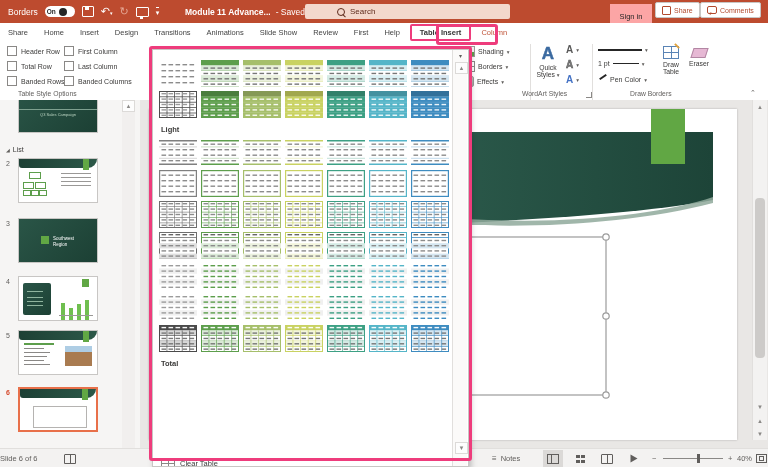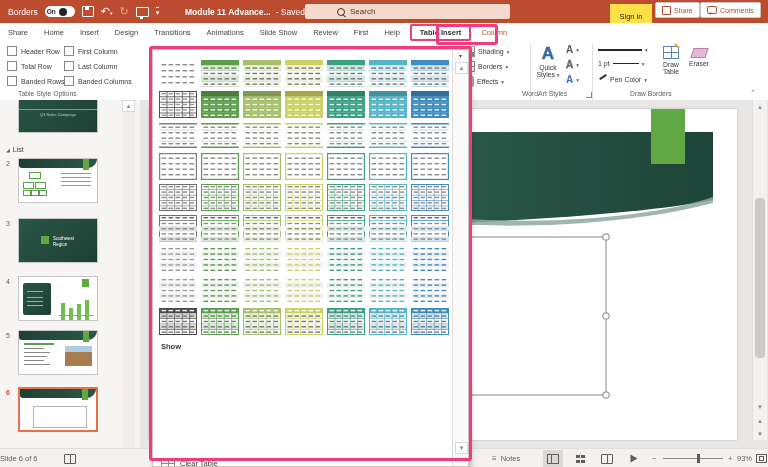--- a/index.html
+++ b/index.html
@@ -22,21 +22,21 @@
   .monitor-ic{width:11px;height:8px;border:1px solid #fff;border-radius:1px;position:relative}
   .monitor-ic:after{content:"";position:absolute;left:3px;bottom:-3px;width:3px;height:2px;background:#fff}
   .qat-chev{font-size:7px;border-top:1px solid #fff;padding-top:1px}
   .tb-title{left:185px;top:0;height:23px;display:flex;align-items:center;gap:5px;color:#fff}
   .tb-title .t1{font-size:8.5px;font-weight:bold}
   .tb-title .t2{font-size:8.5px}
   .searchbox{left:305px;top:4px;width:205px;height:15px;background:#f3d8cc;border-radius:2px;display:flex;align-items:center;gap:5px;padding-left:32px;box-sizing:border-box}
   .mag{width:6px;height:6px;border:1.2px solid #5f2b1c;border-radius:50%;position:relative}
   .mag:after{content:"";position:absolute;left:5px;top:5px;width:4px;height:1.2px;background:#5f2b1c;transform:rotate(45deg);transform-origin:0 0}
   .search-txt{font-size:8px;color:#5f2b1c}
-  .signin{left:610px;top:4px;width:42px;height:24px;background:#fde047;border-radius:0;display:flex;align-items:center;justify-content:center;font-size:7.5px;color:#262626}
+  .signin{left:610px;top:4px;width:42px;height:24px;background:#fca5a5;border-radius:0;display:flex;align-items:center;justify-content:center;font-size:7.5px;color:#262626}
   .win-ic{top:0;height:23px;width:30px;display:flex;align-items:center;justify-content:center;color:#fff;font-size:10px}
   .ribdisp-ic{width:11px;height:8px;border:1px solid #fff;position:relative}
   .ribdisp-ic:after{content:"";position:absolute;left:0;top:2px;width:11px;height:1px;background:#fff}
   .max-ic{width:8px;height:8px;border:1px solid #fff}
 
   
   .tabsrow{left:0;top:23px;width:768px;height:18px;background:#fff;display:flex;align-items:center;border-bottom:1px solid #e6e3e1}
   .tab{font-size:7.5px;color:#444;padding:0 8px;height:18px;display:flex;align-items:center;white-space:nowrap}
   .tab.contextual{color:#c0553a}
   .tab.active{color:#333;border:2px solid #ee3c7c;border-radius:2px;height:13px;margin:0 2px;background:#fff;font-weight:bold}
@@ -416,21 +416,21 @@
         <span class="vb-show"></span>
       </span>
     </div>
   <div class="sb-item" style="left:652px">−</div>
   <div class="sb-item" style="left:663px">
       <span class="zoomline">
         <span class="zoomthumb"></span>
       </span>
     </div>
   <div class="sb-item" style="left:728px">+</div>
-  <div class="sb-item" style="left:737px">93%</div>
+  <div class="sb-item" style="left:737px">40%</div>
   <div class="sb-item" style="left:756px">
       <span class="fit-ic"></span>
     </div>
 </div>
 
 <div class="abs gallery">
   <div class="gcontent" id="gallery-content">
       <div class="grow">
         <div class="gthumb"><svg width="38" height="27" viewBox="0 0 38 27">
             <rect x="2.5" y="4" width="4.6" height="1.4" fill="#8c8c8c" fill-opacity="1"></rect>
@@ -828,20 +828,21 @@
             <rect x="23.5" y="18.2" width="4.6" height="1.4" fill="#fff" fill-opacity="0.9"></rect>
             <rect x="30.5" y="18.2" width="4.6" height="1.4" fill="#fff" fill-opacity="0.9"></rect>
             <rect y="21.549999999999997" width="38" height="0.45" fill="#fff" opacity="0.3"></rect>
             <rect x="2.5" y="23.549999999999997" width="4.6" height="1.4" fill="#fff" fill-opacity="0.9"></rect>
             <rect x="9.5" y="23.549999999999997" width="4.6" height="1.4" fill="#fff" fill-opacity="0.9"></rect>
             <rect x="16.5" y="23.549999999999997" width="4.6" height="1.4" fill="#fff" fill-opacity="0.9"></rect>
             <rect x="23.5" y="23.549999999999997" width="4.6" height="1.4" fill="#fff" fill-opacity="0.9"></rect>
             <rect x="30.5" y="23.549999999999997" width="4.6" height="1.4" fill="#fff" fill-opacity="0.9"></rect>
           </svg></div>
       </div>
+      <div class="gsec">Light</div>
       <div class="grow">
         <div class="gthumb"><svg width="38" height="27" viewBox="0 0 38 27">
             <rect x="2.5" y="4.5" width="4.6" height="1.4" fill="#8c8c8c" fill-opacity="1"></rect>
             <rect x="9.5" y="4.5" width="4.6" height="1.4" fill="#8c8c8c" fill-opacity="1"></rect>
             <rect x="16.5" y="4.5" width="4.6" height="1.4" fill="#8c8c8c" fill-opacity="1"></rect>
             <rect x="23.5" y="4.5" width="4.6" height="1.4" fill="#8c8c8c" fill-opacity="1"></rect>
             <rect x="30.5" y="4.5" width="4.6" height="1.4" fill="#8c8c8c" fill-opacity="1"></rect>
             <rect x="2.5" y="10" width="4.6" height="1.4" fill="#8c8c8c" fill-opacity="1"></rect>
             <rect x="9.5" y="10" width="4.6" height="1.4" fill="#8c8c8c" fill-opacity="1"></rect>
             <rect x="16.5" y="10" width="4.6" height="1.4" fill="#8c8c8c" fill-opacity="1"></rect>
@@ -2333,21 +2334,21 @@
             <rect x="16.5" y="23.449999999999996" width="4.6" height="1.4" fill="#777" fill-opacity="1"></rect>
             <rect x="23.5" y="23.449999999999996" width="4.6" height="1.4" fill="#777" fill-opacity="1"></rect>
             <rect x="30.5" y="23.449999999999996" width="4.6" height="1.4" fill="#777" fill-opacity="1"></rect>
             <rect x="7.6" y="5.5" width="0.7" height="21.5" fill="#3e8cc0" opacity="0.9"></rect>
             <rect x="15.2" y="5.5" width="0.7" height="21.5" fill="#3e8cc0" opacity="0.9"></rect>
             <rect x="22.799999999999997" y="5.5" width="0.7" height="21.5" fill="#3e8cc0" opacity="0.9"></rect>
             <rect x="30.4" y="5.5" width="0.7" height="21.5" fill="#3e8cc0" opacity="0.9"></rect>
             <rect x="0.5" y="0.5" width="37" height="26" fill="none" stroke="#3e8cc0"></rect>
           </svg></div>
       </div>
-      <div class="gsec">Show</div>
+      <div class="gsec">Total</div>
     </div>
   <div class="gscroll"></div>
   <div class="gs-top">▾</div>
   <div class="gs-up">▲</div>
   <div class="gs-dn">▼</div>
   <div class="cleartbl">
     <span class="ct-ic"></span>
     <span>Clear Table</span>
   </div>
 </div>

